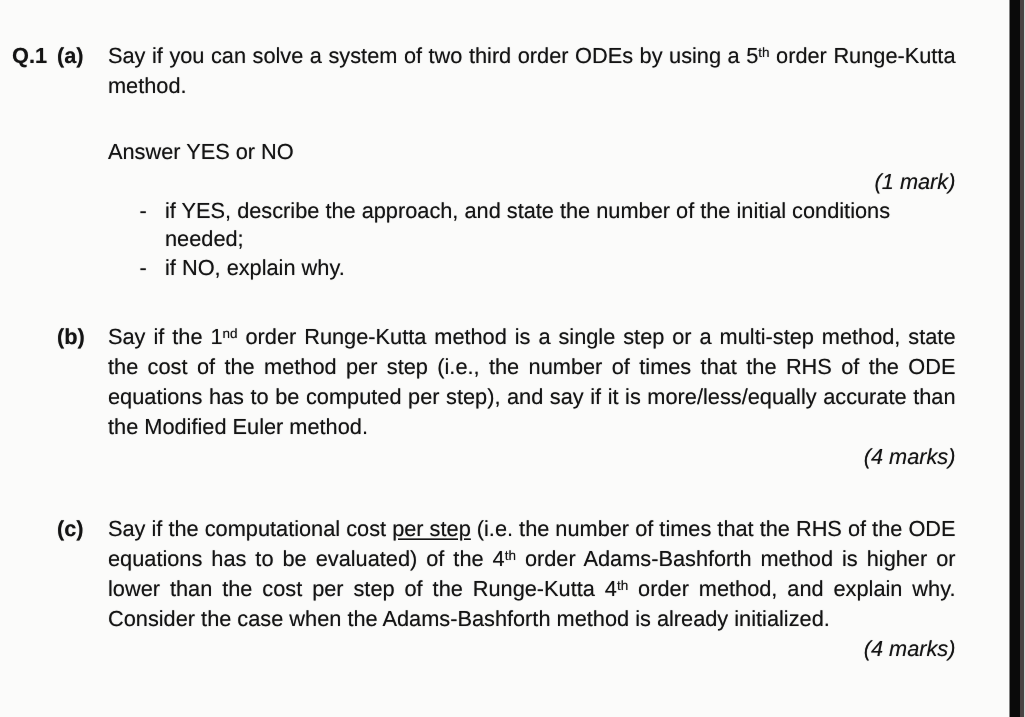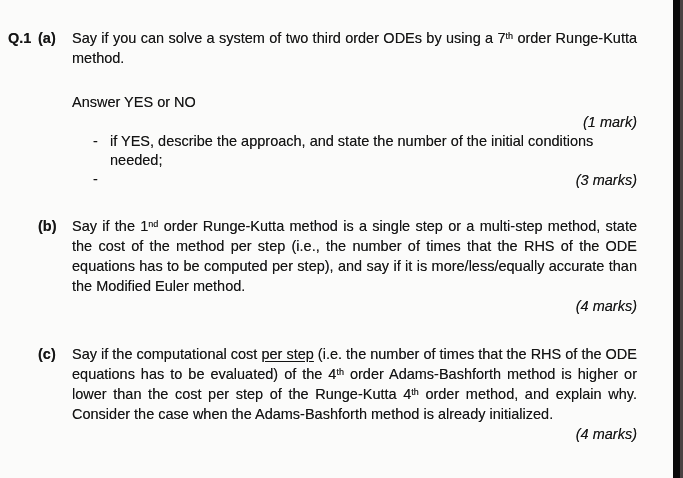--- a/index.html
+++ b/index.html
@@ -39,33 +39,33 @@
 </head>
 <body>
 
 <div class="page">
   <div class="scan-bar"></div>
 
   <section class="part part-a">
     <div class="qnum">Q.1</div>
     <div class="plabel">(a)</div>
     <div class="pbody">
-      <p class="justify"><span>Say if you can solve a system of two third order ODEs by using a 7</span><sup>th</sup><span> order Runge-Kutta method.</span></p>
+      <p class="justify"><span>Say if you can solve a system of two third order ODEs by using a 5</span><sup>th</sup><span> order Runge-Kutta method.</span></p>
       <p class="answer">Answer YES or NO</p>
       <p class="marks">(1 mark)</p>
       <ul class="bullets">
         <li>
           <span class="dash">-</span>
           <span>if YES, describe the approach, and state the number of the initial conditions needed;</span>
         </li>
         <li>
           <span class="dash">-</span>
+          <span>if NO, explain why.</span>
         </li>
       </ul>
-      <p class="marks">(3 marks)</p>
     </div>
   </section>
 
   <section class="part part-b">
     <div class="qnum"></div>
     <div class="plabel">(b)</div>
     <div class="pbody">
       <p class="justify"><span>Say if the 1</span><sup>nd</sup><span> order Runge-Kutta method is a single step or a multi-step method, state the cost of the method per step (i.e., the number of times that the RHS of the ODE equations has to be computed per step), and say if it is more/less/equally accurate than the Modified Euler method.</span></p>
       <p class="marks">(4 marks)</p>
     </div>

